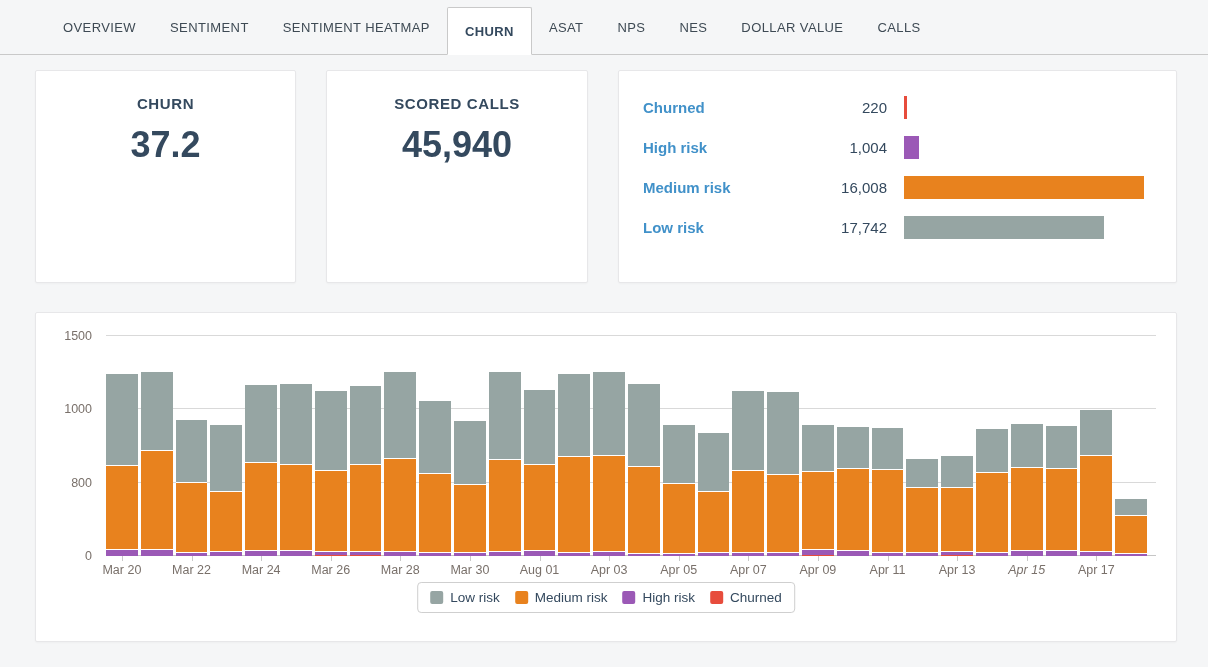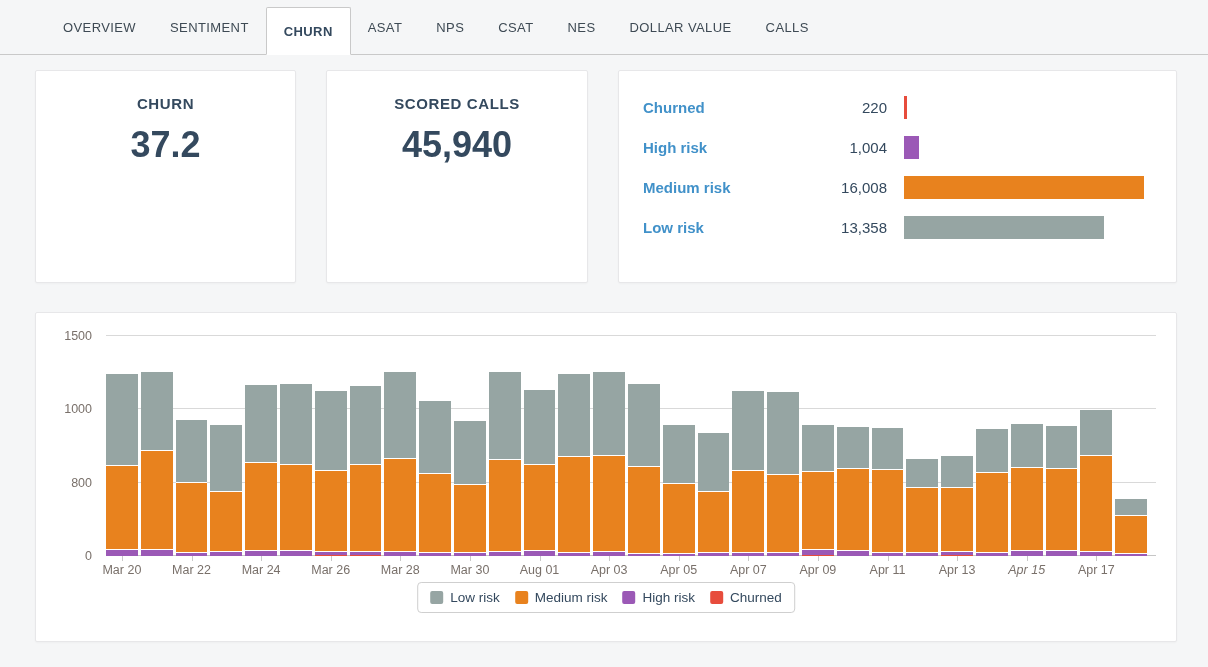--- a/index.html
+++ b/index.html
@@ -128,24 +128,24 @@
   .legend-item { display:flex; align-items:center; gap:7px; cursor:pointer; }
   .legend-swatch { width:13px; height:13px; border-radius:2px; }
   .legend-label { font-size:13.5px; color:#34495e; }
 </style>
 </head>
 <body>
 
 <div class="tabbar">
     <div class="tab">OVERVIEW</div>
     <div class="tab">SENTIMENT</div>
+    <div class="tab">SENTIMENT HEATMAP</div>
     <div class="tab active">CHURN</div>
     <div class="tab">ASAT</div>
     <div class="tab">NPS</div>
-    <div class="tab">CSAT</div>
     <div class="tab">NES</div>
     <div class="tab">DOLLAR VALUE</div>
     <div class="tab">CALLS</div>
   </div>
 
 <div class="cards-row">
   <div class="card stat-card">
     <div class="stat-title">CHURN</div>
     <div class="stat-value">37.2</div>
   </div>
@@ -170,21 +170,21 @@
       </div>
       <div class="bd-row">
         <div class="bd-label">Medium risk</div>
         <div class="bd-value">16,008</div>
         <div class="bd-bar-area">
           <div class="bd-bar" style="background: rgb(232, 130, 30); width: 240px;"></div>
         </div>
       </div>
       <div class="bd-row">
         <div class="bd-label">Low risk</div>
-        <div class="bd-value">13,358</div>
+        <div class="bd-value">17,742</div>
         <div class="bd-bar-area">
           <div class="bd-bar" style="background: rgb(150, 165, 163); width: 200.27px;"></div>
         </div>
       </div>
     </div>
 </div>
 
 <div class="chart-card">
   <div class="plot">
       <div class="y-label" style="top: 220px;">0</div>

